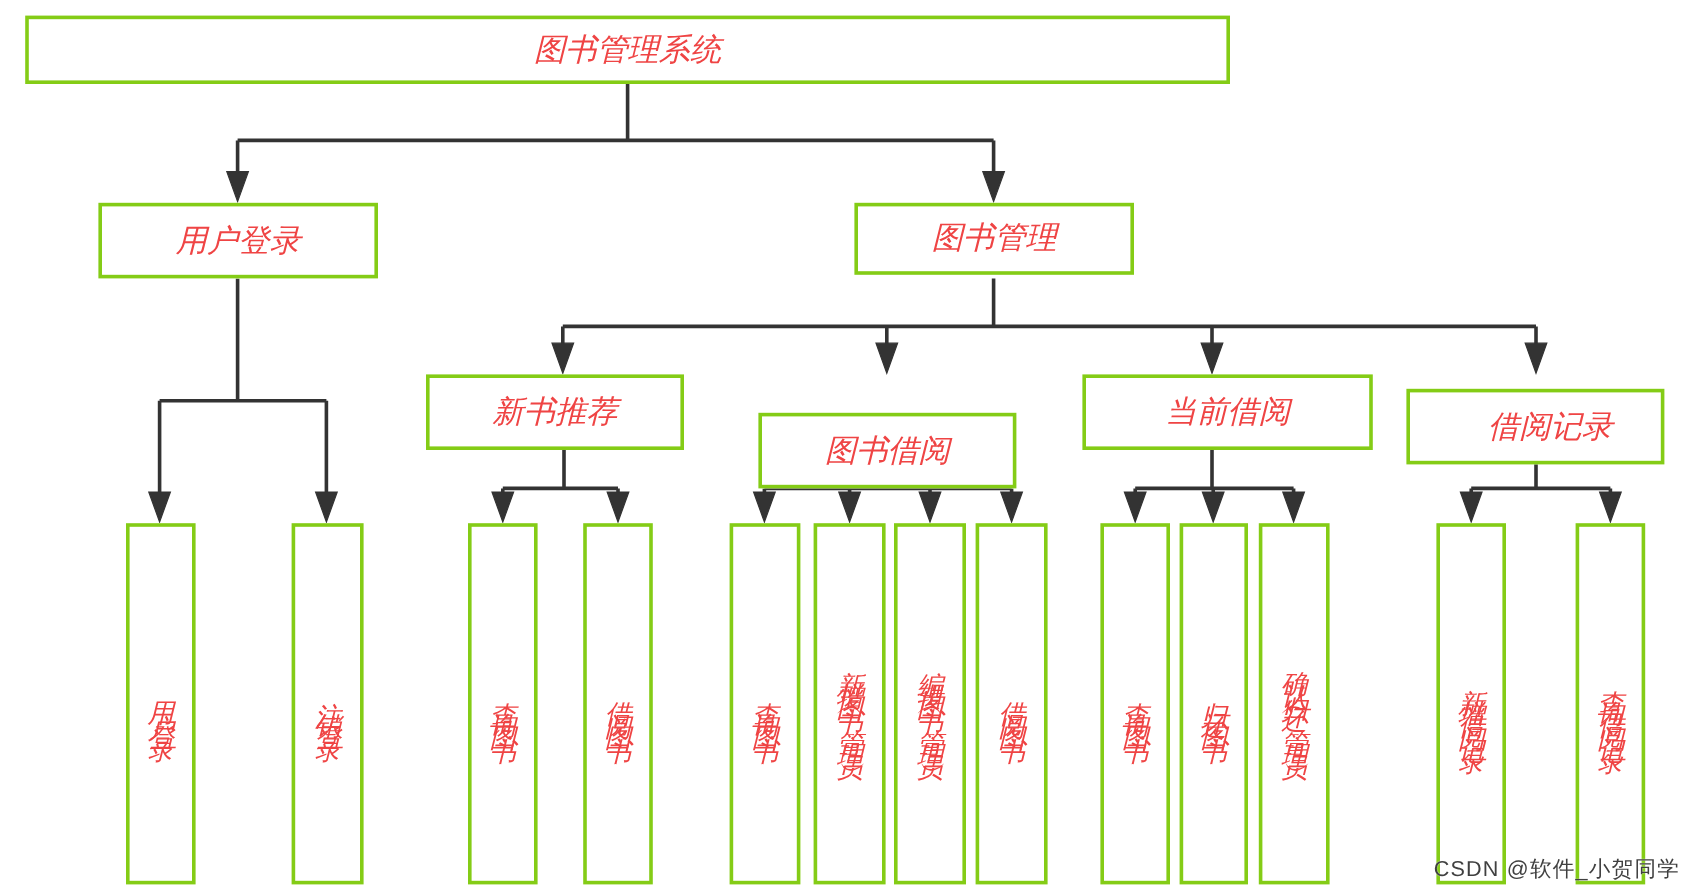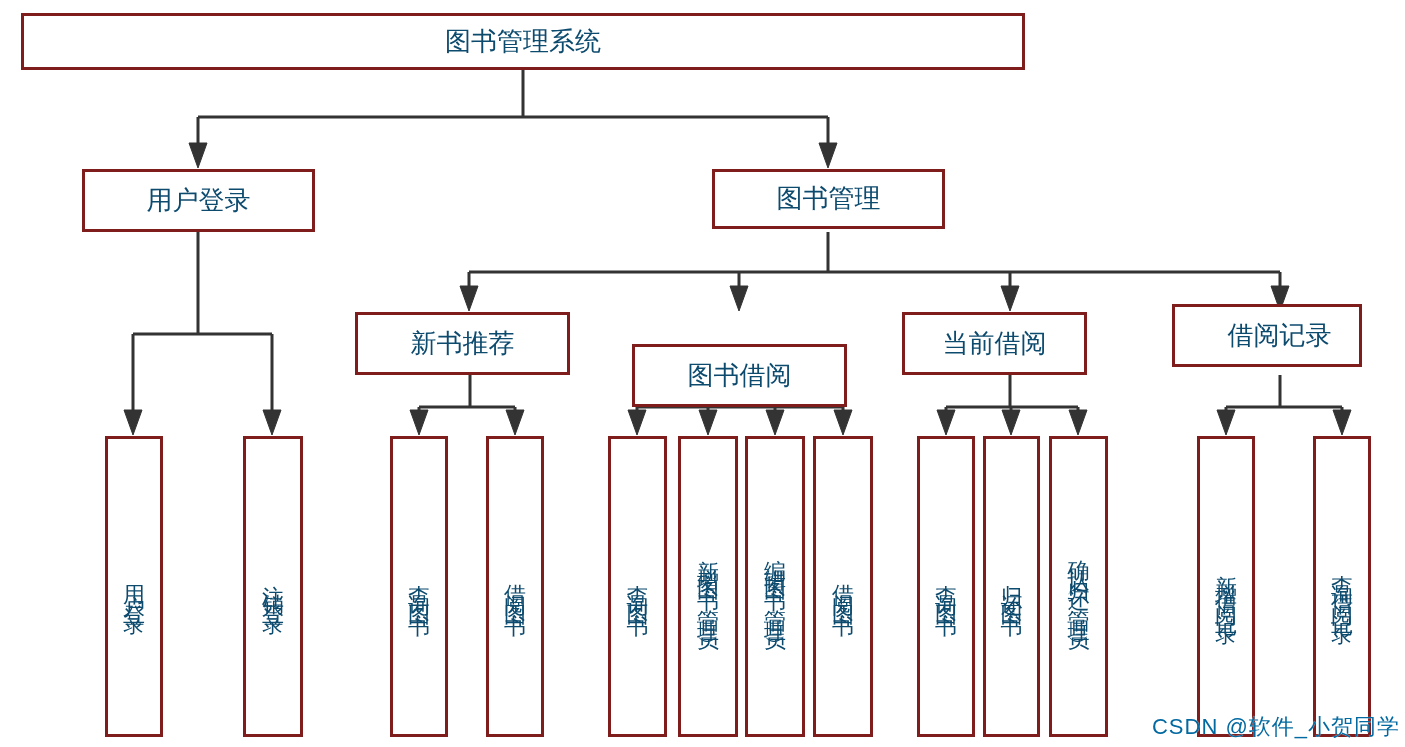--- a/index.html
+++ b/index.html
@@ -27,47 +27,48 @@
     fill: none;
   }
   .wires polygon {
     fill: #333333;
     stroke: #333333;
   }
   .node {
     position: absolute;
     box-sizing: border-box;
     background: #ffffff;
-    border: 3px solid #7f1d1d;
-    color: #0c4a6e;
+    border: 3px solid #84cc16;
+    color: #ef4444;
     display: flex;
     align-items: center;
     justify-content: center;
     text-align: center;
     z-index: 2;
+    font-style: italic;
   }
   .h-node {
     font-size: 26px;
     line-height: 1.2;
     white-space: nowrap;
   }
   .v-node {
     font-size: 22px;
     line-height: 1;
     writing-mode: vertical-rl;
     text-orientation: mixed;
     letter-spacing: 10px;
   }
   .watermark {
     position: absolute;
     top: 712px;
     right: 5px;
     z-index: 3;
-    font-size: 22px;
-    color: #0369a1;
+    font-size: 18px;
+    color: #404040;
     letter-spacing: 1px;
     white-space: nowrap;
     text-shadow: 0 0 1px #ffffff;
   }
 </style>
 </head>
 <body>
 
 <div class="canvas">
 
@@ -114,22 +115,22 @@
     </g>
   </svg>
 
   <div class="node h-node" style="left:21px; top:13px; width:1004px; height:57px;">图书管理系统</div>
 
   <div class="node h-node" style="left:82px; top:169px; width:233px; height:63px;">用户登录</div>
   <div class="node h-node" style="left:712px; top:169px; width:233px; height:60px;">图书管理</div>
 
   <div class="node h-node" style="left:355px; top:312px; width:215px; height:63px;">新书推荐</div>
   <div class="node h-node" style="left:632px; top:312px; width:215px; height:63px;margin-top:32px;">图书借阅</div>
-  <div class="node h-node" style="left:902px; top:312px; width:185px; height:63px;">当前借阅</div>
-  <div class="node h-node" style="left:1172px; top:304px; width:190px; height:63px;padding-left:25px;">借阅记录</div>
+  <div class="node h-node" style="left:902px; top:312px; width:242px; height:63px;">当前借阅</div>
+  <div class="node h-node" style="left:1172px; top:324px; width:215px; height:63px;padding-left:25px;">借阅记录</div>
 
   <div class="node v-node" style="left:105px; top:436px; width:58px; height:301px;">用户登录</div>
   <div class="node v-node" style="left:243px; top:436px; width:60px; height:301px;">注销登录</div>
 
   <div class="node v-node" style="left:390px; top:436px; width:58px; height:301px;">查询图书</div>
   <div class="node v-node" style="left:486px; top:436px; width:58px; height:301px;">借阅图书</div>
 
   <div class="node v-node" style="left:608px; top:436px; width:59px; height:301px;">查询图书</div>
   <div class="node v-node" style="left:678px; top:436px; width:60px; height:301px;">新增图书（管理员）</div>
   <div class="node v-node" style="left:745px; top:436px; width:60px; height:301px;">编辑图书（管理员）</div>

